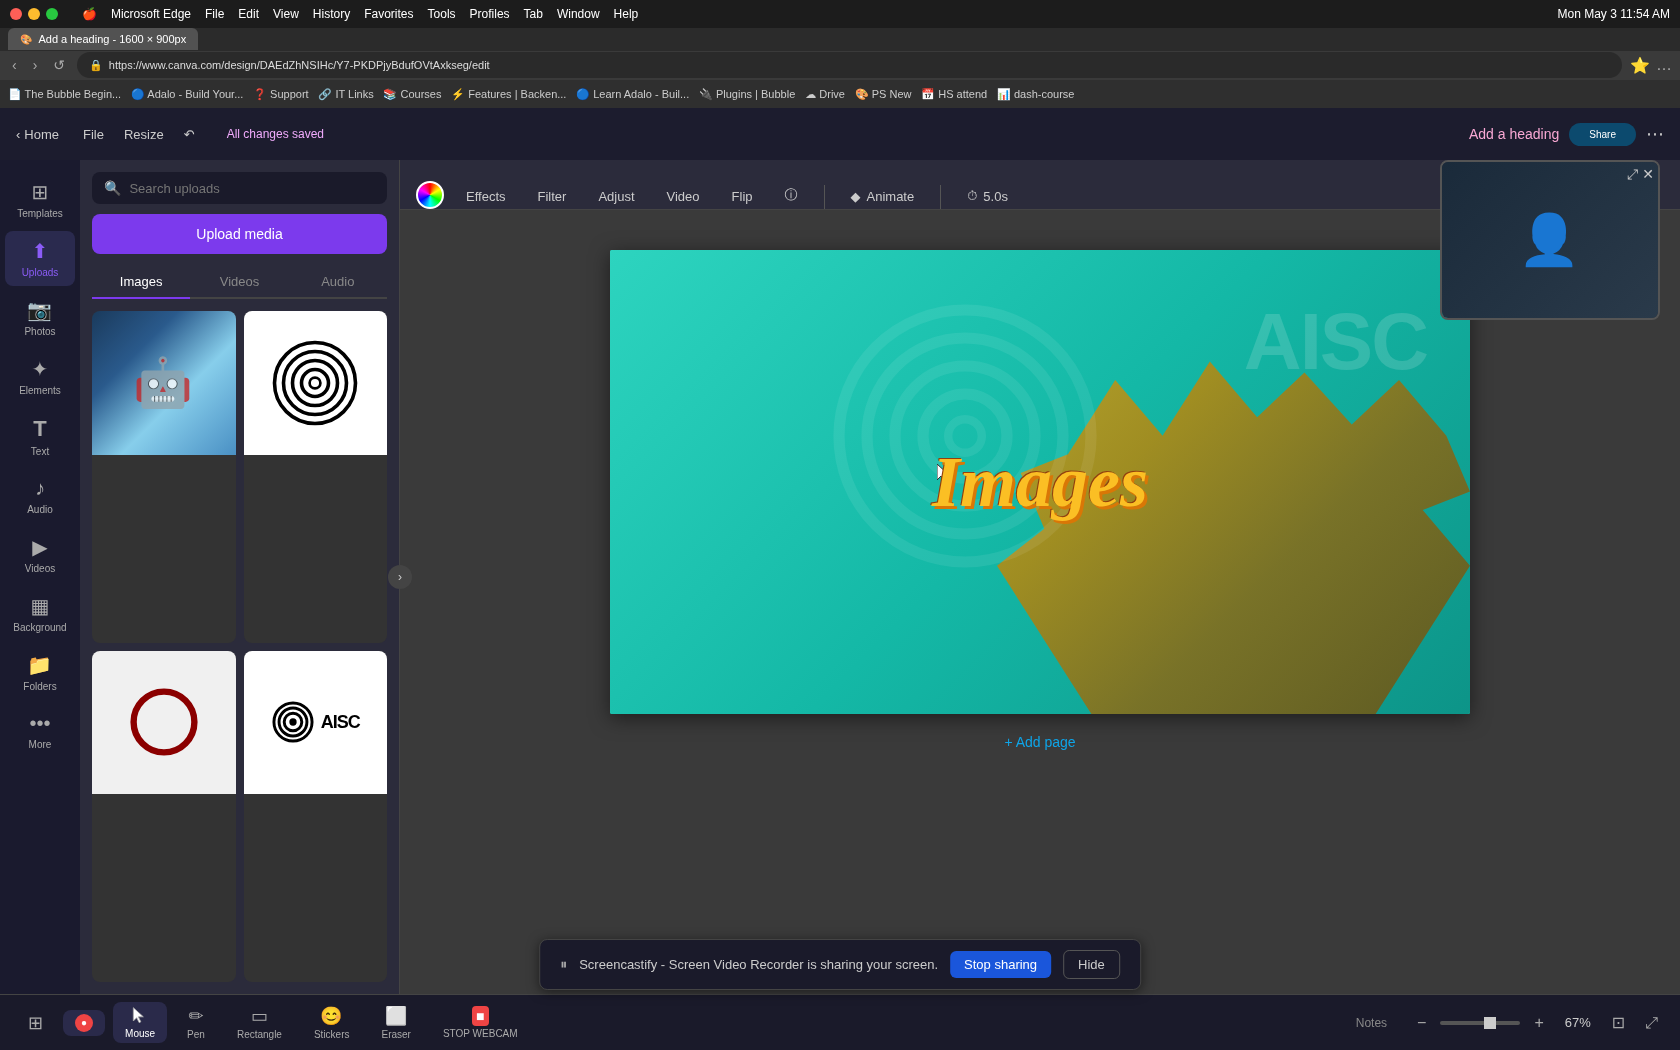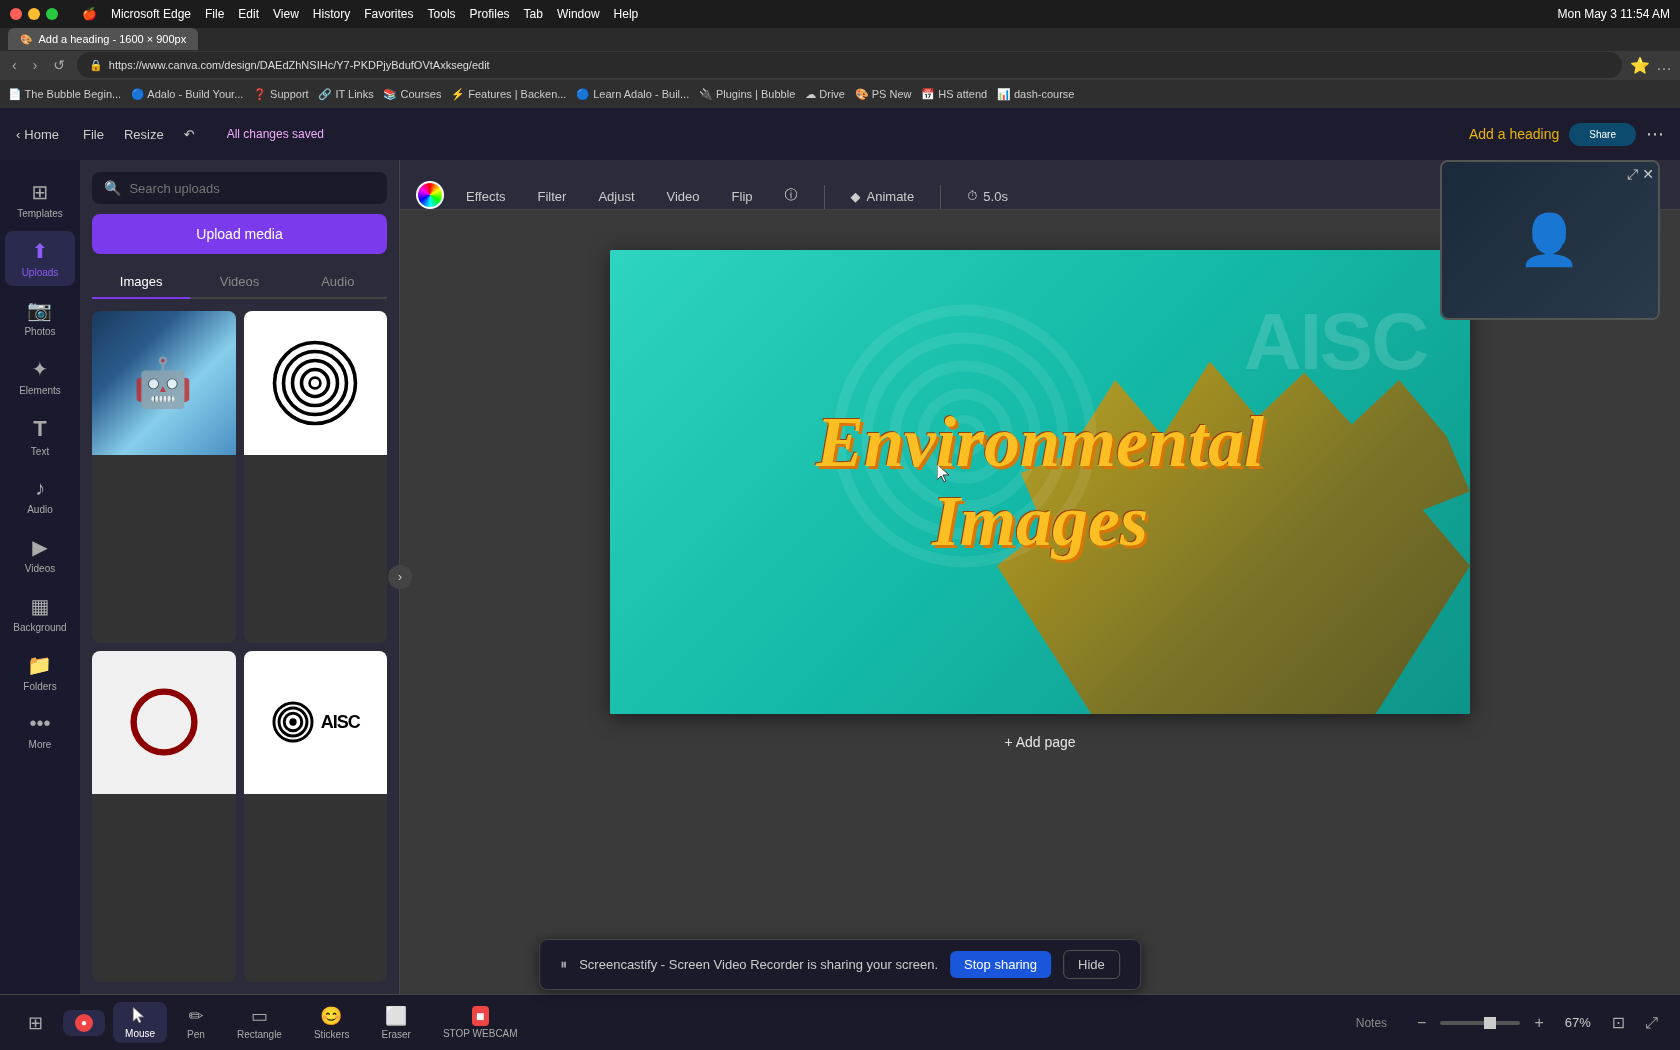--- a/index.html
+++ b/index.html
@@ -221,21 +221,21 @@
       width: 280px; height: 280px; opacity: 0.25;
     }
     .canvas-watermark {
       position: absolute; right: 5%; top: 10%;
       font-size: 80px; font-weight: 900; color: rgba(255,255,255,0.15);
       font-family: Arial, sans-serif; letter-spacing: -2px;
     }
 
     
     .add-page-btn {
-      text-align: center; padding: 20px; color: #e5e5e5; font-size: 14px;
+      text-align: center; padding: 20px; color: #0ea5e9; font-size: 14px;
       cursor: pointer;
     }
 
     
     .screen-share-bar {
       position: fixed; bottom: 60px; left: 50%; transform: translateX(-50%);
       background: #1a1a2a; border: 1px solid #444; border-radius: 8px;
       padding: 10px 20px; display: flex; align-items: center; gap: 12px;
       font-size: 13px; color: #ccc; z-index: 1000;
       box-shadow: 0 2px 12px rgba(0,0,0,0.5);
@@ -380,21 +380,21 @@
     <span>‹</span>
     <span>Home</span>
   </div>
   <div class="canva-file-menu">
     <span>File</span>
     <span>Resize</span>
     <span>↶</span>
   </div>
   <span class="canva-saved">All changes saved</span>
   <div class="canva-right">
-    <span style="font-size:14px;color:#eab308;">Add a heading</span>
+    <span style="font-size:14px;color:#f9a8d4;">Add a heading</span>
     <button class="canva-share-btn">Share</button>
     <span class="canva-dots">⋯</span>
   </div>
 </div>
 
 <div class="main-layout">
 
   <div class="sidebar-icons">
     <div class="sidebar-icon-item">
       <span class="icon">⊞</span>
@@ -550,21 +550,20 @@
                 <circle cx="100" cy="100" r="90" fill="none" stroke="rgba(255,255,255,0.3)" stroke-width="8"></circle>
                 <circle cx="100" cy="100" r="70" fill="none" stroke="rgba(255,255,255,0.3)" stroke-width="8"></circle>
                 <circle cx="100" cy="100" r="50" fill="none" stroke="rgba(255,255,255,0.3)" stroke-width="8"></circle>
                 <circle cx="100" cy="100" r="30" fill="none" stroke="rgba(255,255,255,0.3)" stroke-width="8"></circle>
                 <circle cx="100" cy="100" r="12" fill="none" stroke="rgba(255,255,255,0.3)" stroke-width="6"></circle>
               </svg>
 
               <div class="canvas-watermark">AISC</div>
 
               <div class="canvas-text">
-                <div>Environmental</div>
                 <div>Images</div>
               </div>
 
               <div style="position:absolute;left:38%;top:46%;pointer-events:none;">
                 <svg width="16" height="20" viewBox="0 0 16 20">
                   <path d="M0,0 L0,16 L4,12 L7,18 L9,17 L6,11 L12,11 Z" fill="#fff" stroke="#333" stroke-width="1"></path>
                 </svg>
               </div>
             </div>
           </div>

